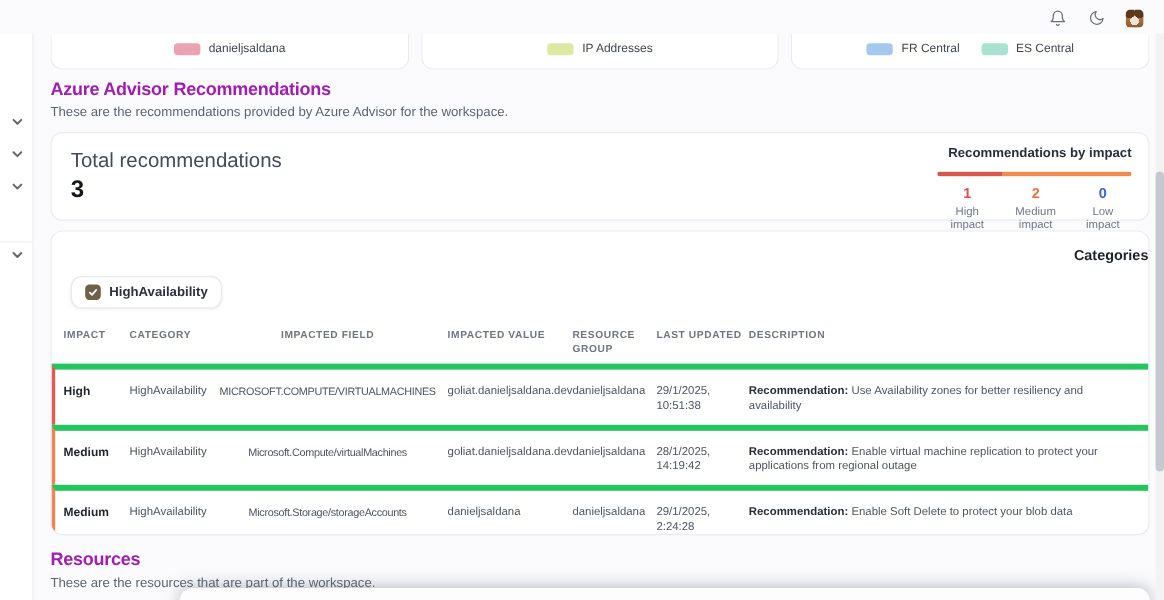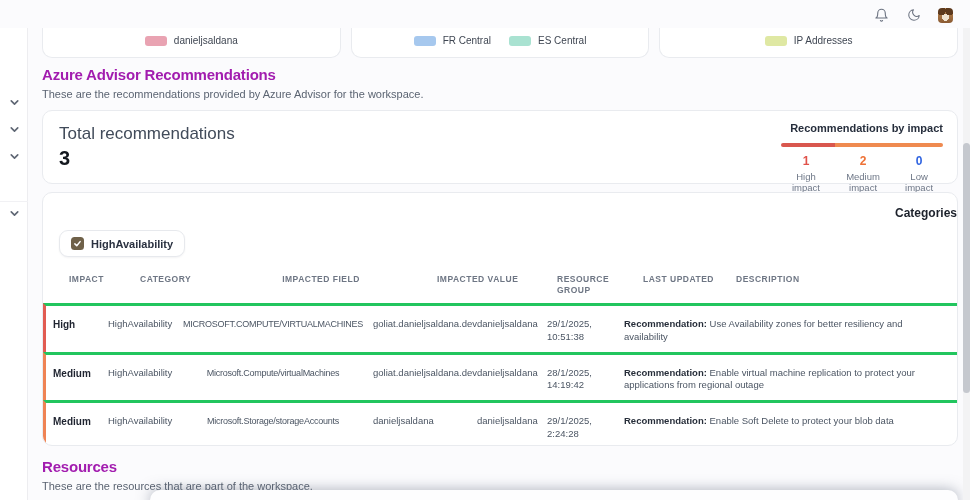--- a/index.html
+++ b/index.html
@@ -67,22 +67,22 @@
     display:inline-flex; align-items:center; gap:7px; margin:10px 0 0 16px;
     border:1px solid #e7e9ed; border-radius:9px; background:#fff;
     padding:6px 11px; cursor:pointer; box-shadow:0 1px 2px rgba(20,25,40,.05);
   }
   .chip-check { width:13px; height:13px; border-radius:3.5px; display:flex; align-items:center; justify-content:center; }
   .chip-label { font-size:11px; font-weight:600; color:#2a3140; }
   
   .adv-table { margin-top:13px; }
   .t-row { display:flex; align-items:flex-start; border-left:3px solid transparent; padding:0 8px 0 7px; }
   .t-head { padding-top:4px; padding-bottom:6px; }
-  .t-head .cell { font-size:8.5px; font-weight:600; color:#6e7684; letter-spacing:.5px;margin-left:16px; }
-  .t-data { border-top:3px solid #22c55e; min-height:44px; padding-top:12px; padding-bottom:8px; }
+  .t-head .cell { font-size:8.5px; font-weight:600; color:#6e7684; letter-spacing:.5px; }
+  .t-data { border-top:5px solid #22c55e; min-height:44px; padding-top:12px; padding-bottom:8px; }
   .cell { padding-right:10px; font-size:9.5px; color:#4b5563; line-height:1.35; }
   .c-impact  { width:55px; }
   .c-category{ width:75px; }
   .c-field   { width:190px; white-space:nowrap; font-size:9px; letter-spacing:-0.25px;text-align:center; }
   .t-head .c-field { font-size:8.5px; letter-spacing:.5px; }
   .c-value   { width:104px; white-space:nowrap; }
   .c-group   { width:70px; }
   .c-updated { width:77px; }
   .t-head .c-updated { white-space:nowrap; }
   .c-desc    { flex:1; padding-right:4px; }
@@ -143,32 +143,32 @@
 
 <div class="legend-row">
   <div class="legend-card">
     <div class="legend-item">
       <span class="swatch" style="background: rgb(233, 163, 178);"></span>
       <span class="legend-label">danieljsaldana</span>
     </div>
   </div>
   <div class="legend-card">
     <div class="legend-item">
+      <span class="swatch" style="background: rgb(223, 232, 163);"></span>
+      <span class="legend-label">IP Addresses</span>
+    </div>
+  </div>
+  <div class="legend-card">
+    <div class="legend-item">
       <span class="swatch" style="background: rgb(166, 200, 238);"></span>
       <span class="legend-label">FR Central</span>
     </div>
     <div class="legend-item">
       <span class="swatch" style="background: rgb(169, 226, 209);"></span>
       <span class="legend-label">ES Central</span>
-    </div>
-  </div>
-  <div class="legend-card">
-    <div class="legend-item">
-      <span class="swatch" style="background: rgb(223, 232, 163);"></span>
-      <span class="legend-label">IP Addresses</span>
     </div>
   </div>
 </div>
 
 <div class="section-head" style="top:66px">
   <div class="section-title">Azure Advisor Recommendations</div>
   <div class="section-sub">These are the recommendations provided by Azure Advisor for the workspace.</div>
 </div>
 
 <div class="card summary-card">

